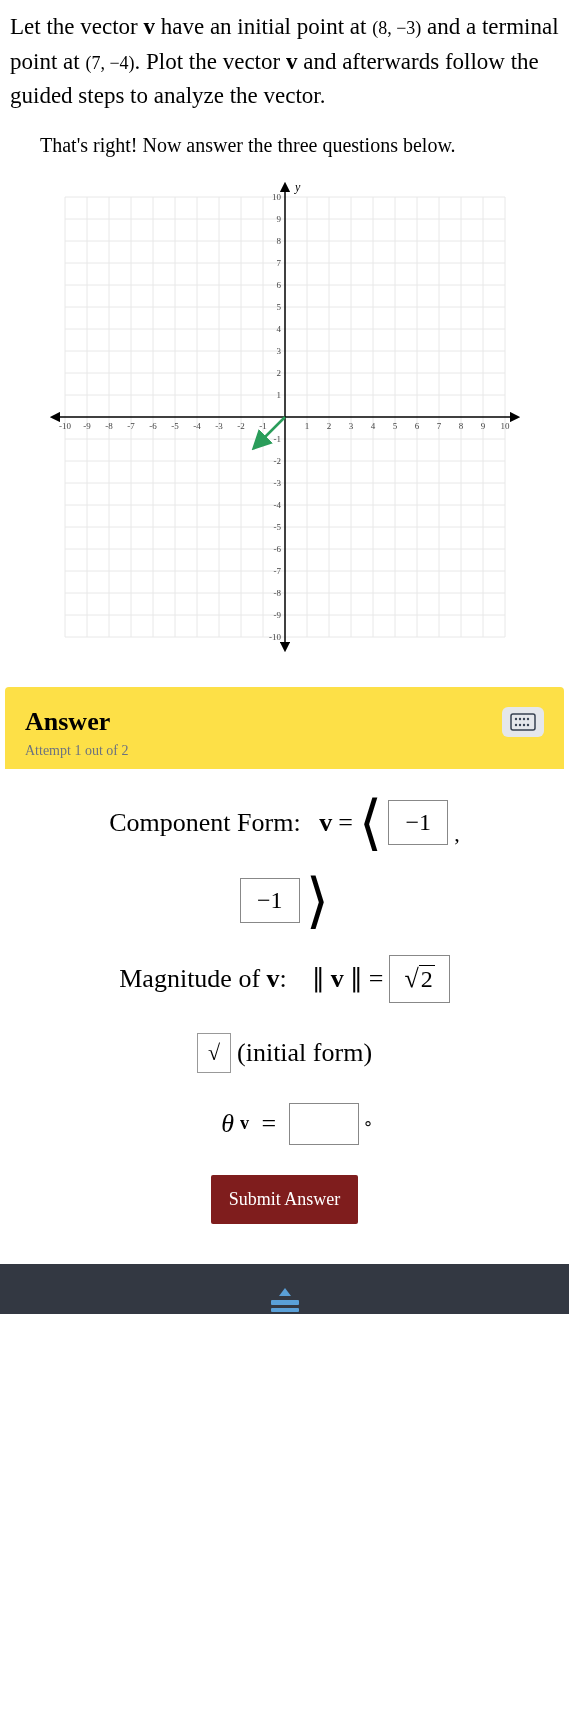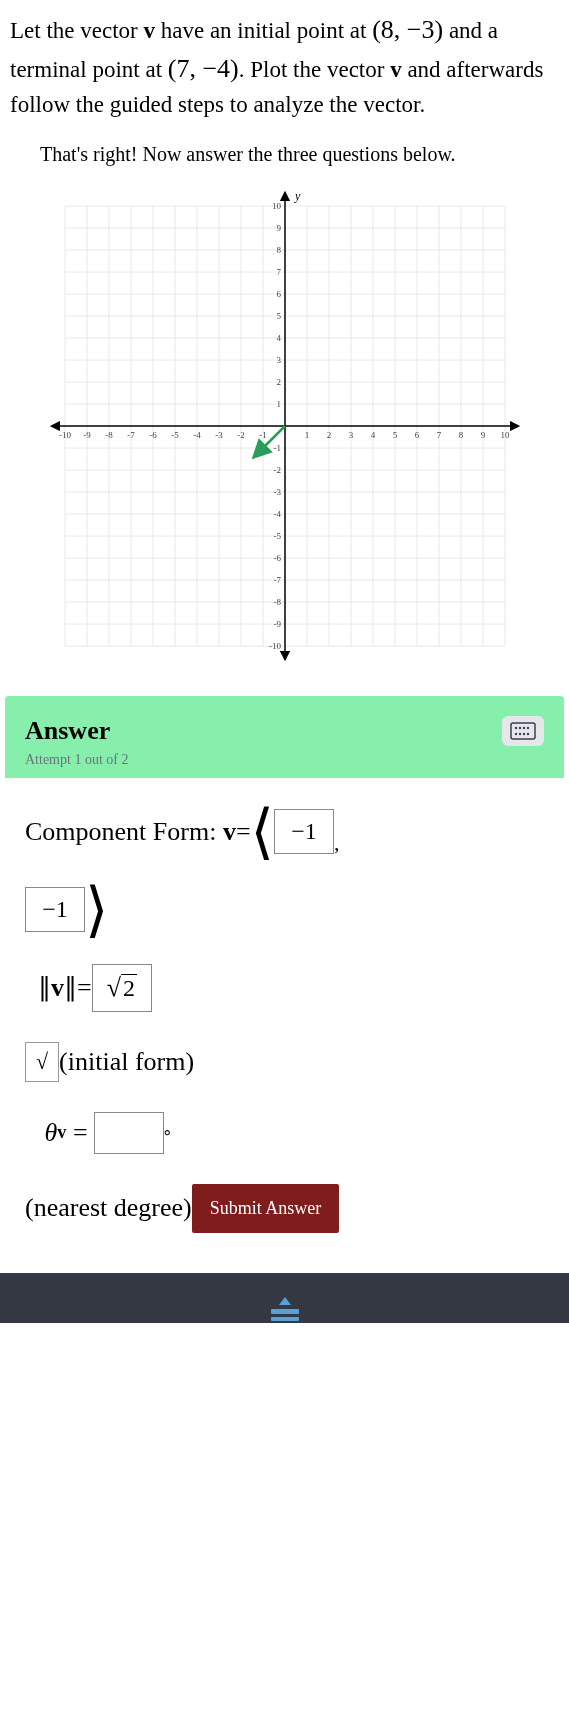--- a/index.html
+++ b/index.html
@@ -1,29 +1,29 @@
 <!DOCTYPE html>
 <html><head>
 <meta charset="utf-8">
 <style>
 * { box-sizing: border-box; margin: 0; padding: 0; }
 body { font-family: Georgia, 'Times New Roman', serif; width: 569px; background: #fff; color: #000; }
 .question { padding: 10px 10px 20px 10px; font-size: 23px; line-height: 1.5; }
 .bold { font-weight: bold; }
-.math-coord { font-family: 'Times New Roman', serif; font-size: 26px; }
+.math-coord { font-family: 'Times New Roman', serif; font-size: 18px; }
 .feedback { text-align: left; font-size: 20px; padding: 0 40px 10px 40px; font-family: Georgia, serif; }
 .graph-container { display: flex; justify-content: center; padding: 10px 0 30px 0; }
 .graph { position: relative; }
-.answer-section { background: #86efac; padding: 20px 20px 10px 20px; margin: 0 5px; border-radius: 4px 4px 0 0; }
+.answer-section { background: #fde047; padding: 20px 20px 10px 20px; margin: 0 5px; border-radius: 4px 4px 0 0; }
 .answer-header { display: flex; justify-content: space-between; align-items: center; }
 .answer-title { font-size: 26px; font-weight: bold; font-family: Georgia, serif; }
 .keypad-btn { background: #e5e7eb; border-radius: 6px; padding: 6px 8px; display: flex; align-items: center; justify-content: center; }
 .attempt { color: #6b7280; font-size: 14px; margin-top: 6px; font-family: Georgia, serif; }
 .form-section { padding: 30px 20px 10px 20px; margin: 0 5px; }
-.row { display: flex; align-items: center; flex-wrap: wrap; margin-bottom: 30px; font-size: 26px; font-family: 'Times New Roman', serif; }
+.row { display: flex; align-items: center; flex-wrap: wrap; gap: 6px; margin-bottom: 30px; font-size: 26px; font-family: 'Times New Roman', serif; justify-content: center; }
 .label { font-size: 26px; }
 .input-box { border: 1px solid #888; padding: 8px 14px; min-width: 60px; text-align: center; font-size: 24px; font-family: 'Times New Roman', serif; background: #fff; }
 .sqrt-box { border: 1px solid #999; padding: 6px 10px; background: #fff; font-size: 20px; }
 .sqrt-glyph { font-size: 22px; }
 .angle-bracket { font-size: 60px; font-weight: 100; font-family: 'Times New Roman', serif; line-height: 0.8; }
 .norm-bars { font-family: 'Times New Roman', serif; }
 .subscript { font-size: 0.7em; vertical-align: sub; }
 .degree-sup { font-size: 0.65em; vertical-align: super; margin-left: -2px; }
 .submit-btn { background: #7f1d1d; color: #fff; border: none; padding: 14px 18px; font-size: 18px; font-family: Georgia, serif; border-radius: 2px; cursor: pointer; }
 .footer-bar { background: #333842; height: 50px; display: flex; justify-content: center; align-items: flex-end; padding-bottom: 2px; }
@@ -182,20 +182,21 @@
     <span class="input-box">−1</span>
     <span style="align-self:flex-end; font-size:22px;">,</span>
   </div>
 
   <div class="row">
     <span class="input-box">−1</span>
     <span class="angle-bracket">⟩</span>
   </div>
 
   <div class="row">
+    <span class="label"><span>Magnitude of </span><span class="bold">v</span><span>:</span></span>
     <span>&nbsp;&nbsp;</span>
     <span class="norm-bars">∥</span>
       <span class="bold">v</span>
       <span class="norm-bars">∥</span>
       <span>=</span>
     <span class="input-box"><span style="font-size:26px;">√</span><span style="border-top:1.5px solid #000;padding:0 2px;">2</span></span>
   </div>
 
   <div class="row">
     <span class="sqrt-box"><span class="sqrt-glyph">√</span></span>
@@ -205,21 +206,20 @@
   <div class="row">
     <span>&nbsp;&nbsp;&nbsp;</span>
     <span style="font-style:italic;">θ</span>
       <span class="subscript bold">v</span>
     <span>&nbsp;=&nbsp;</span>
     <span class="input-box empty-input"></span>
       <span class="degree-sup">∘</span>
   </div>
 
   <div class="row" style="align-items:center;">
-    <span class="label">(nearest degree)</span>
     <button class="submit-btn">Submit Answer</button>
   </div>
 
 </div>
 
 <div class="footer-bar">
   <svg width="40" height="26" viewBox="0 0 40 26">
     <path d="M20 2 L26 10 L14 10 Z" fill="#5aa0d8"></path>
     <rect x="6" y="14" width="28" height="5" rx="1" fill="#5aa0d8"></rect>
     <rect x="6" y="22" width="28" height="4" rx="1" fill="#5aa0d8"></rect>

